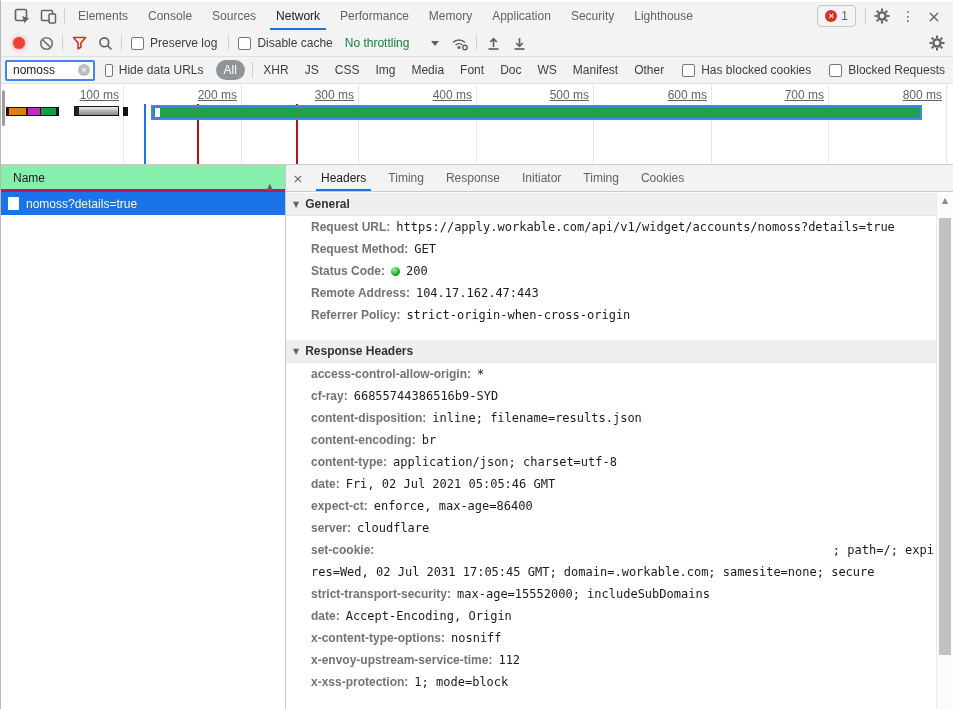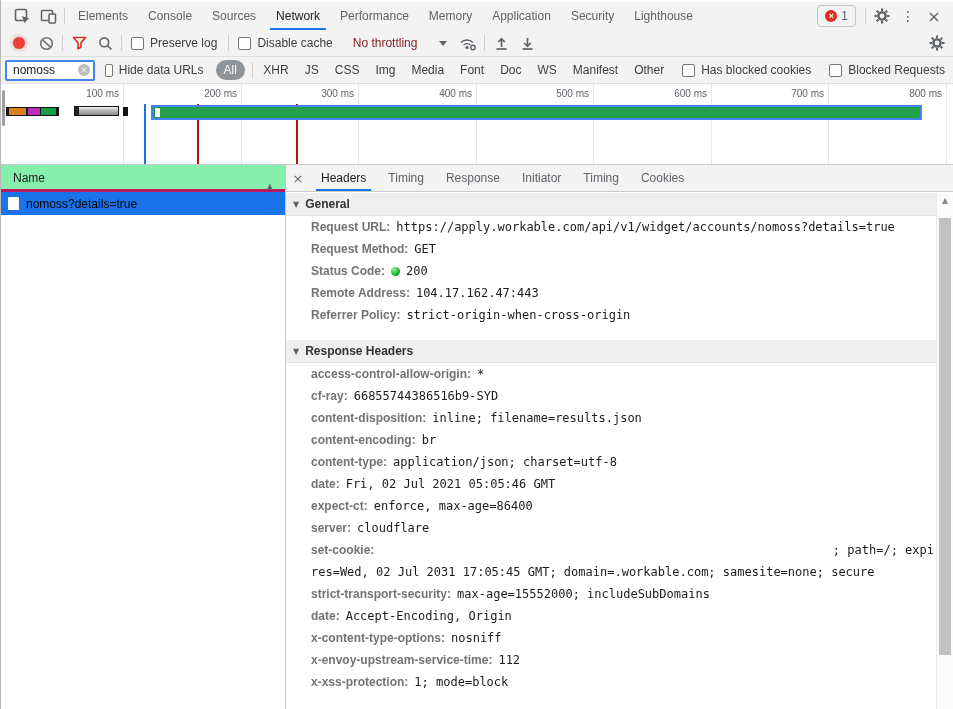--- a/index.html
+++ b/index.html
@@ -20,54 +20,54 @@
   .error-badge { display:flex; align-items:center; gap:4px; border:1px solid #c6c6c6; border-radius:4px; padding:3px 7px; margin-right:6px; cursor:pointer; background:#f3f3f3; }
   .err-circle { width:12px; height:12px; border-radius:50%; background:#d93025; color:#fff; font-size:9px; line-height:12px; text-align:center; font-weight:bold; }
   .err-count { color:#5f6368; }
   .glyph { color:#5f6368; font-family:"DejaVu Sans", sans-serif; }
 
   
   .toolbar2 { position:absolute; top:30px; left:0; right:0; height:27px; background:#f3f3f3; border-bottom:1px solid #e0e0e0; display:flex; align-items:center; padding-left:10px; }
   .rec-dot { width:12px; height:12px; border-radius:50%; background:#e94235; box-shadow:0 0 4px rgba(233,66,53,.65); margin:0 8px 0 2px; cursor:pointer; }
   .chk { width:13px; height:13px; border:1px solid #767676; border-radius:2px; background:#fff; appearance:none; -webkit-appearance:none; margin:0 6px 0 0; cursor:pointer; }
   .tb-label { color:#3c4043; margin-right:8px; white-space:nowrap; }
-  .throttle { display:flex; align-items:center; color:#7f1d1d; margin-left:12px; cursor:pointer; }
+  .throttle { display:flex; align-items:center; color:#15803d; margin-left:4px; cursor:pointer; }
   .caret-down { width:0; height:0; border-left:4px solid transparent; border-right:4px solid transparent; border-top:5px solid #5f6368; margin-left:22px; }
   .tb2-right { margin-left:auto; padding-right:8px; }
 
   
   .filterbar { position:absolute; top:57px; left:0; right:0; height:27px; background:#f3f3f3; border-bottom:1px solid #e0e0e0; display:flex; align-items:center; padding-left:4px; }
   .filter-input-wrap { position:relative; width:172px; height:21px; margin-right:10px; }
   .filter-input { width:100%; height:100%; border:2px solid #4285f4; border-radius:2px; padding:0 20px 0 6px; font-family:"Liberation Sans",sans-serif; font-size:12px; color:#202124; outline:none; background:#fff; }
   .clear-x { position:absolute; right:5px; top:4px; width:12px; height:12px; border-radius:50%; background:#bdbdbd; color:#fff; font-size:9px; line-height:12px; text-align:center; cursor:pointer; }
   .pill { background:#8f9499; color:#fff; border-radius:10px; padding:3px 8px; margin:0 4px; cursor:pointer; }
   .ftype { color:#3c4043; padding:0 8px; cursor:pointer; white-space:nowrap; }
   .fb-chk-group { display:flex; align-items:center; margin-left:10px; }
 
   
   .overview { position:absolute; top:84px; left:0; right:0; height:81px; background:#fff; border-bottom:1px solid #c9c9c9; overflow:hidden; }
   .gridline { position:absolute; top:0; bottom:0; width:1px; background:#e7e7e7; }
-  .tick-label { position:absolute; top:4px; width:62px; text-align:right; font-size:10px; color:#5f6368; }
+  .tick-label { position:absolute; top:4px; width:62px; text-align:right; font-size:12px; color:#5f6368;text-decoration:underline; }
   .mini-scroll { position:absolute; left:1px; top:6px; width:3px; height:36px; background:#9e9e9e; border-radius:2px; }
   .mbar1 { position:absolute; left:5px; top:23px; width:53px; height:9px; border:1px solid #141414;
     background:linear-gradient(90deg,#1a1a1a 0 2px,#d9801f 2px 19px,#1a1a1a 19px 21px,#bb2fbb 21px 33px,#1a1a1a 33px 34px,#169c46 34px 49px,#1a1a1a 49px 51px); }
   .mbar2 { position:absolute; left:73px; top:22px; width:45px; height:10px; border:1px solid #141414;
     background:linear-gradient(90deg,#222 0 4px, rgba(0,0,0,0) 4px), linear-gradient(180deg,#efefef,#b9b9b9 45%,#8a8a8a); }
   .mdot { position:absolute; left:122px; top:23px; width:5px; height:9px; background:#111; }
   .evt-blue { position:absolute; left:143px; top:20px; bottom:0; width:2px; background:#1a73e8; }
   .evt-red { position:absolute; top:20px; bottom:0; width:2px; background:#b31412; }
   .main-bar { position:absolute; left:150px; top:21px; width:771px; height:15px; background:#22a04a; border:2px solid #4285f4; }
   .main-bar .chip { position:absolute; left:2px; top:1px; width:5px; height:9px; background:#fff; }
 
   
   .split { position:absolute; top:165px; left:0; right:0; bottom:0; }
   .left-pane { position:absolute; left:0; top:0; bottom:0; width:285px; border-right:1px solid #c9c9c9; background:#fff; }
   .name-header { position:relative; height:27px; background:#86efac; border-bottom:3px solid #be185d; line-height:26px; padding-left:12px; color:#202124; cursor:pointer; }
   .sort-arrow { position:absolute; right:12px; top:9px; font-size:8px; color:#5f6368; font-family:"DejaVu Sans",sans-serif; }
-  .request-row { height:23px; background:#1a73e8; color:#000000; display:flex; align-items:center; padding-left:7px; cursor:pointer; }
+  .request-row { height:23px; background:#1a73e8; color:#fef9c3; display:flex; align-items:center; padding-left:7px; cursor:pointer; }
   .doc-icon { width:11px; height:13px; background:#fff; border-radius:1px; margin-right:7px; }
 
   .right-pane { position:absolute; left:285px; top:0; right:0; bottom:0; background:#fff; }
   .detail-tabs { position:relative; height:27px; background:#f3f3f3; border-bottom:1px solid #c9c9c9; display:flex; align-items:center; }
   .dt-close { width:24px; text-align:center; color:#5f6368; font-size:13px; cursor:pointer; font-family:"DejaVu Sans",sans-serif; }
   .dtab { position:relative; height:100%; display:flex; align-items:center; padding:0 11px; color:#5f6368; cursor:pointer; }
   .dtab.selected { color:#202124; }
   .dtab.selected::after { content:""; position:absolute; left:6px; right:6px; bottom:0; height:2px; background:#1a73e8; }
 
   .detail-body { position:absolute; top:28px; left:0; right:17px; bottom:0; overflow:hidden; }

